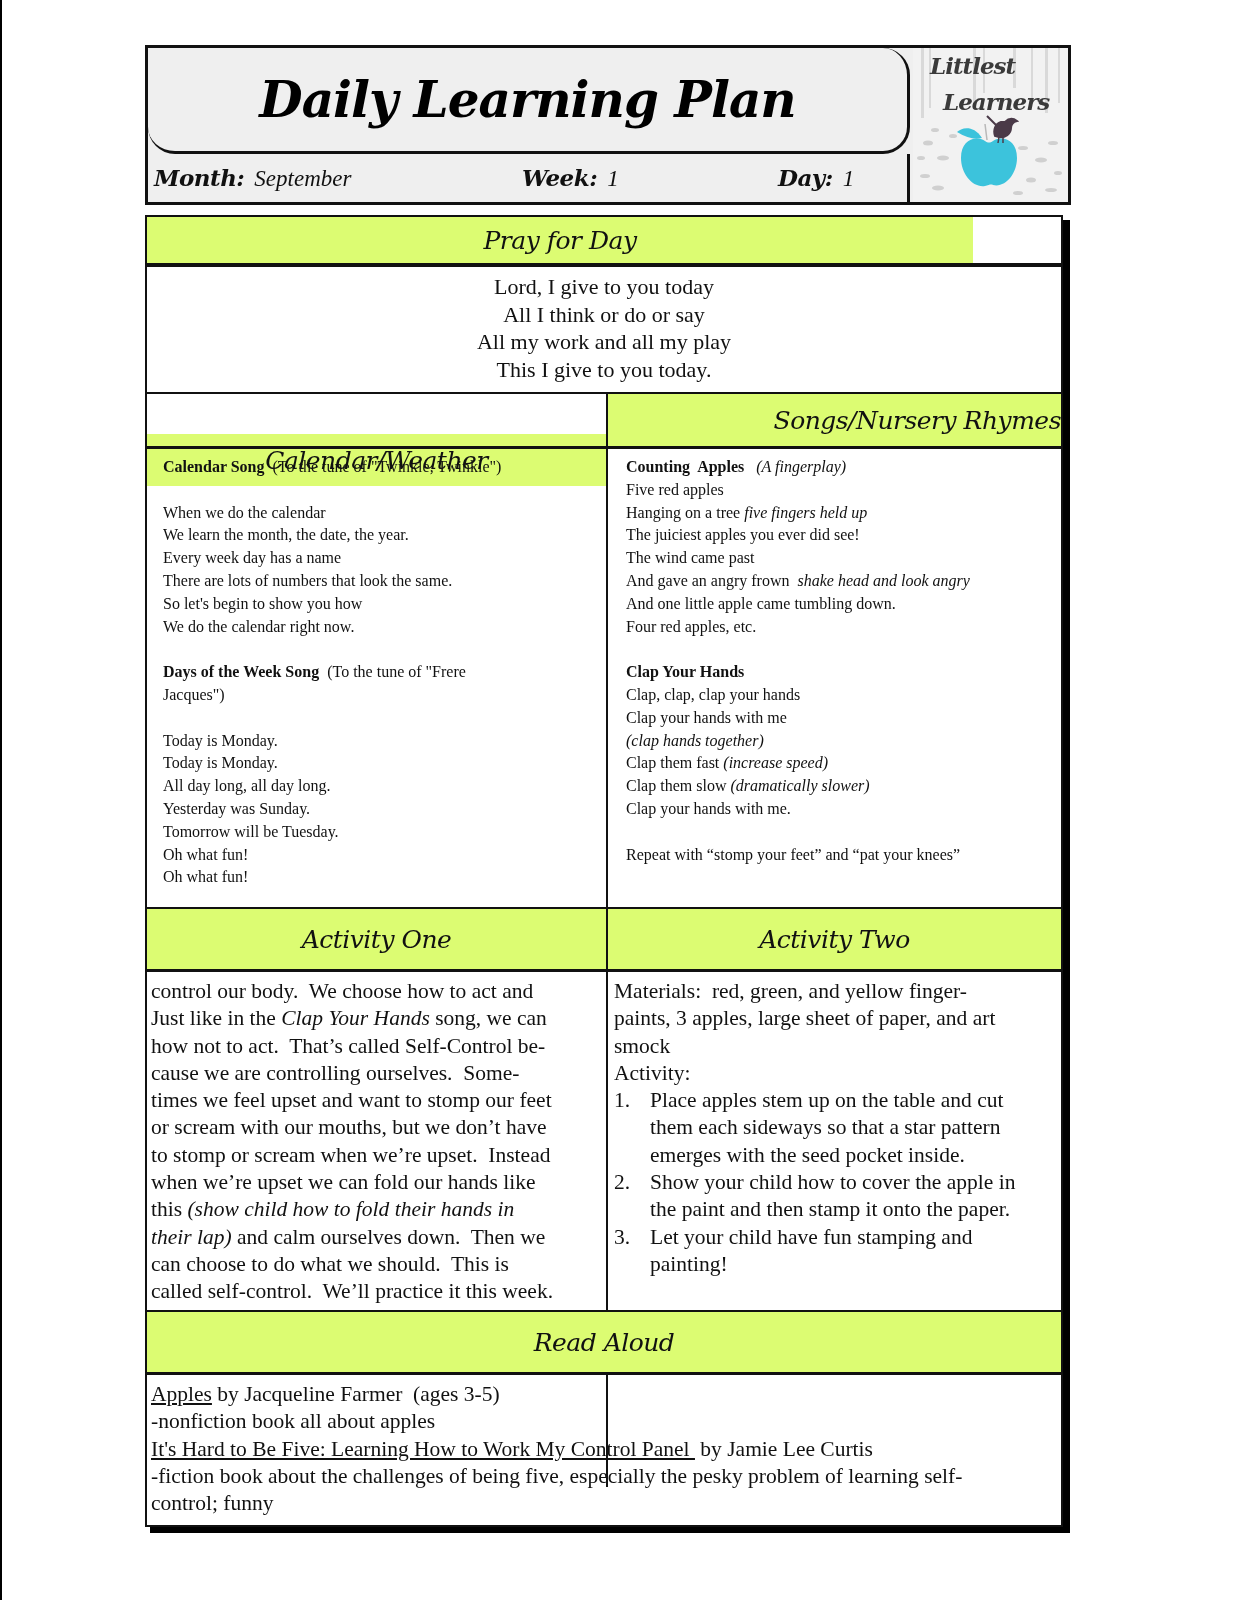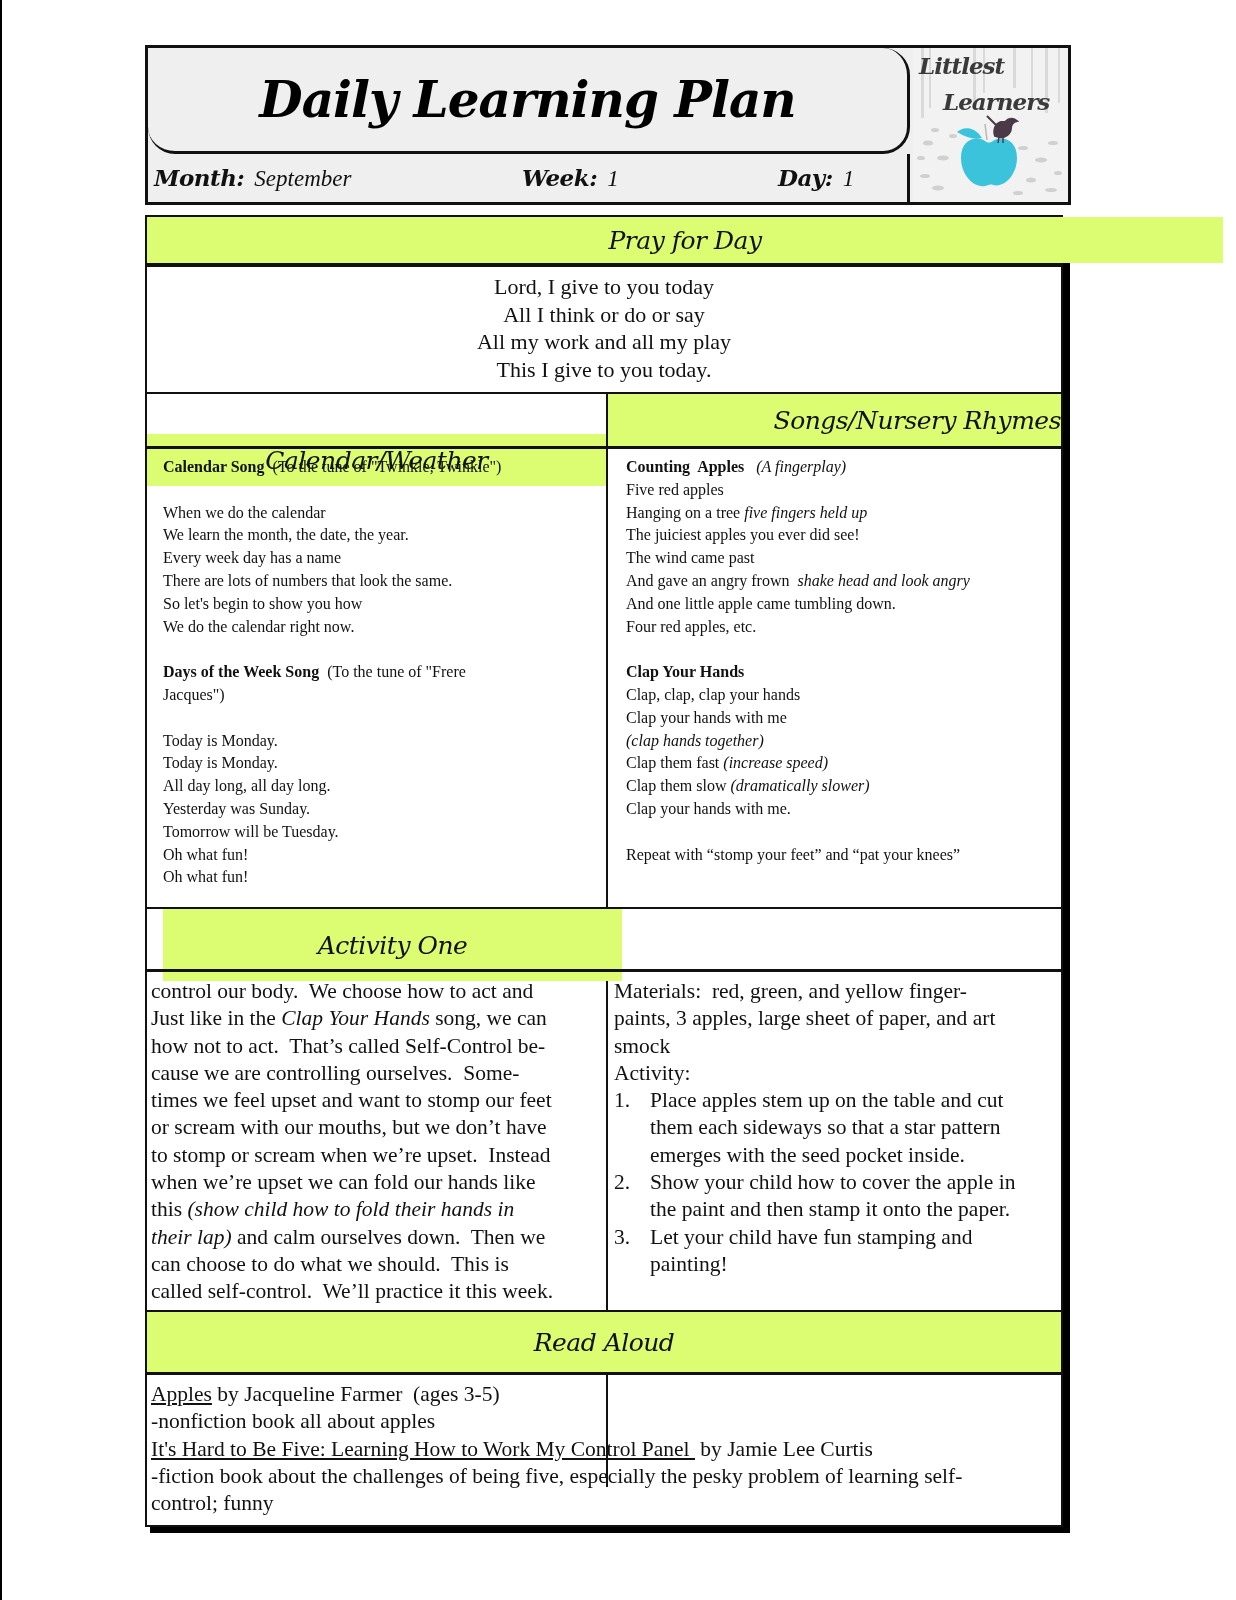--- a/index.html
+++ b/index.html
@@ -9,21 +9,21 @@
 
   
   .header { position: absolute; left: 145px; top: 45px; width: 926px; height: 160px; border: 3px solid #111; background: #efefef; }
   .title-box { position: absolute; left: 0; top: 0; width: 762px; height: 106px; border-right: 3px solid #111; border-bottom: 3px solid #111; display: flex; align-items: center; justify-content: center; border-radius: 27px; }
   .title { font-family: "DejaVu Serif", serif; font-style: italic; font-weight: bold; font-size: 50px; letter-spacing: -1px; color: #000; }
   .meta-box { position: absolute; left: 0; top: 106px; width: 762px; height: 51px; border-right: 3px solid #111; }
   .meta-item { position: absolute; top: 10px; font-size: 24px; }
   .meta-label { font-family: "DejaVu Serif", serif; font-style: italic; font-weight: bold; font-size: 23px; letter-spacing: -0.5px; }
   .meta-value { font-family: "Liberation Serif", serif; font-style: italic; font-size: 23px; margin-left: 10px; }
   .logo { position: absolute; left: 765px; top: 0; width: 155px; height: 154px; background: #f2f2f2; overflow: hidden; }
-  .logo-l1 { position: absolute; left: 6px; top: 4px; font-family: "DejaVu Serif", serif; font-style: italic; font-weight: bold; font-size: 23px; color: #3a3a3a; letter-spacing: -1px; }
+  .logo-l1 { position: absolute; left: 17px; top: 4px; font-family: "DejaVu Serif", serif; font-style: italic; font-weight: bold; font-size: 23px; color: #3a3a3a; letter-spacing: -1px; }
   .logo-l2 { position: absolute; left: 30px; top: 40px; font-family: "DejaVu Serif", serif; font-style: italic; font-weight: bold; font-size: 23px; color: #3a3a3a; letter-spacing: -1px; }
   .logo svg { position: absolute; left: 0; top: 0; }
 
   
   .main { position: absolute; left: 145px; top: 215px; width: 918px; height: 1312px; border: 2px solid #111; background: #fff; }
   .shadow-r { position: absolute; left: 1063px; top: 220px; width: 7px; height: 1312px; background: #000; }
   .shadow-b { position: absolute; left: 150px; top: 1527px; width: 920px; height: 6px; background: #000; }
 
   .band { position: absolute; background: #dcfc72; display: flex; align-items: center; justify-content: center; }
   .band-title { font-family: "DejaVu Serif", serif; font-style: italic; font-size: 25px; letter-spacing: -0.5px; color: #111; }
@@ -101,21 +101,21 @@
     </svg>
     <span class="logo-l1">Littlest</span>
     <span class="logo-l2">Learners</span>
   </div>
 </div>
 
 <div class="shadow-r"></div>
 <div class="shadow-b"></div>
 <div class="main">
 
-  <div class="band" style="left:0;top:0;width:1076px;height:46px;">
+  <div class="band" style="left:0;top:0;width:826px;height:46px;">
     <span class="band-title">Pray for Day</span>
   </div>
   <div class="hline" style="left:0;top:46px;width:914px;height:4px;"></div>
   <div class="prayer">
     <div>Lord, I give to you today</div>
     <div>All I think or do or say</div>
     <div>All my work and all my play</div>
     <div>This I give to you today.</div>
   </div>
   <div class="hline" style="left:0;top:175px;width:914px;height:2px;"></div>
@@ -166,22 +166,25 @@
     <div>Clap your hands with me</div>
     <div class="i">(clap hands together)</div>
     <div><span style="white-space:pre;">Clap them fast </span><span class="i">(increase speed)</span></div>
     <div><span style="white-space:pre;">Clap them slow </span><span class="i">(dramatically slower)</span></div>
     <div>Clap your hands with me.</div>
     <div class="gap"></div>
     <div>Repeat with “stomp your feet” and “pat your knees”</div>
   </div>
 
   <div class="hline" style="left:0;top:690px;width:914px;height:2px;"></div>
-  <div class="band" style="left:0;top:692px;width:459px;height:72px;margin-left:16px;">
+  <div class="band" style="left:0;top:692px;width:459px;height:60px;">
     <span class="band-title">Activity One</span>
+  </div>
+  <div class="band" style="left:461px;top:692px;width:453px;height:60px;">
+    <span class="band-title">Activity Two</span>
   </div>
   <div class="hline" style="left:0;top:752px;width:914px;height:3px;"></div>
 
   <div class="cell-big" style="left:0;top:761px;width:459px;">
     <div style="white-space:pre;">control our body.  We choose how to act and</div>
     <div><span style="white-space:pre;">Just like in the </span><span class="i">Clap Your Hands</span><span style="white-space:pre;"> song, we can</span></div>
     <div style="white-space:pre;">how not to act.  That’s called Self-Control be-</div>
     <div style="white-space:pre;">cause we are controlling ourselves.  Some-</div>
     <div style="white-space:pre;">times we feel upset and want to stomp our feet</div>
     <div style="white-space:pre;">or scream with our mouths, but we don’t have</div>

